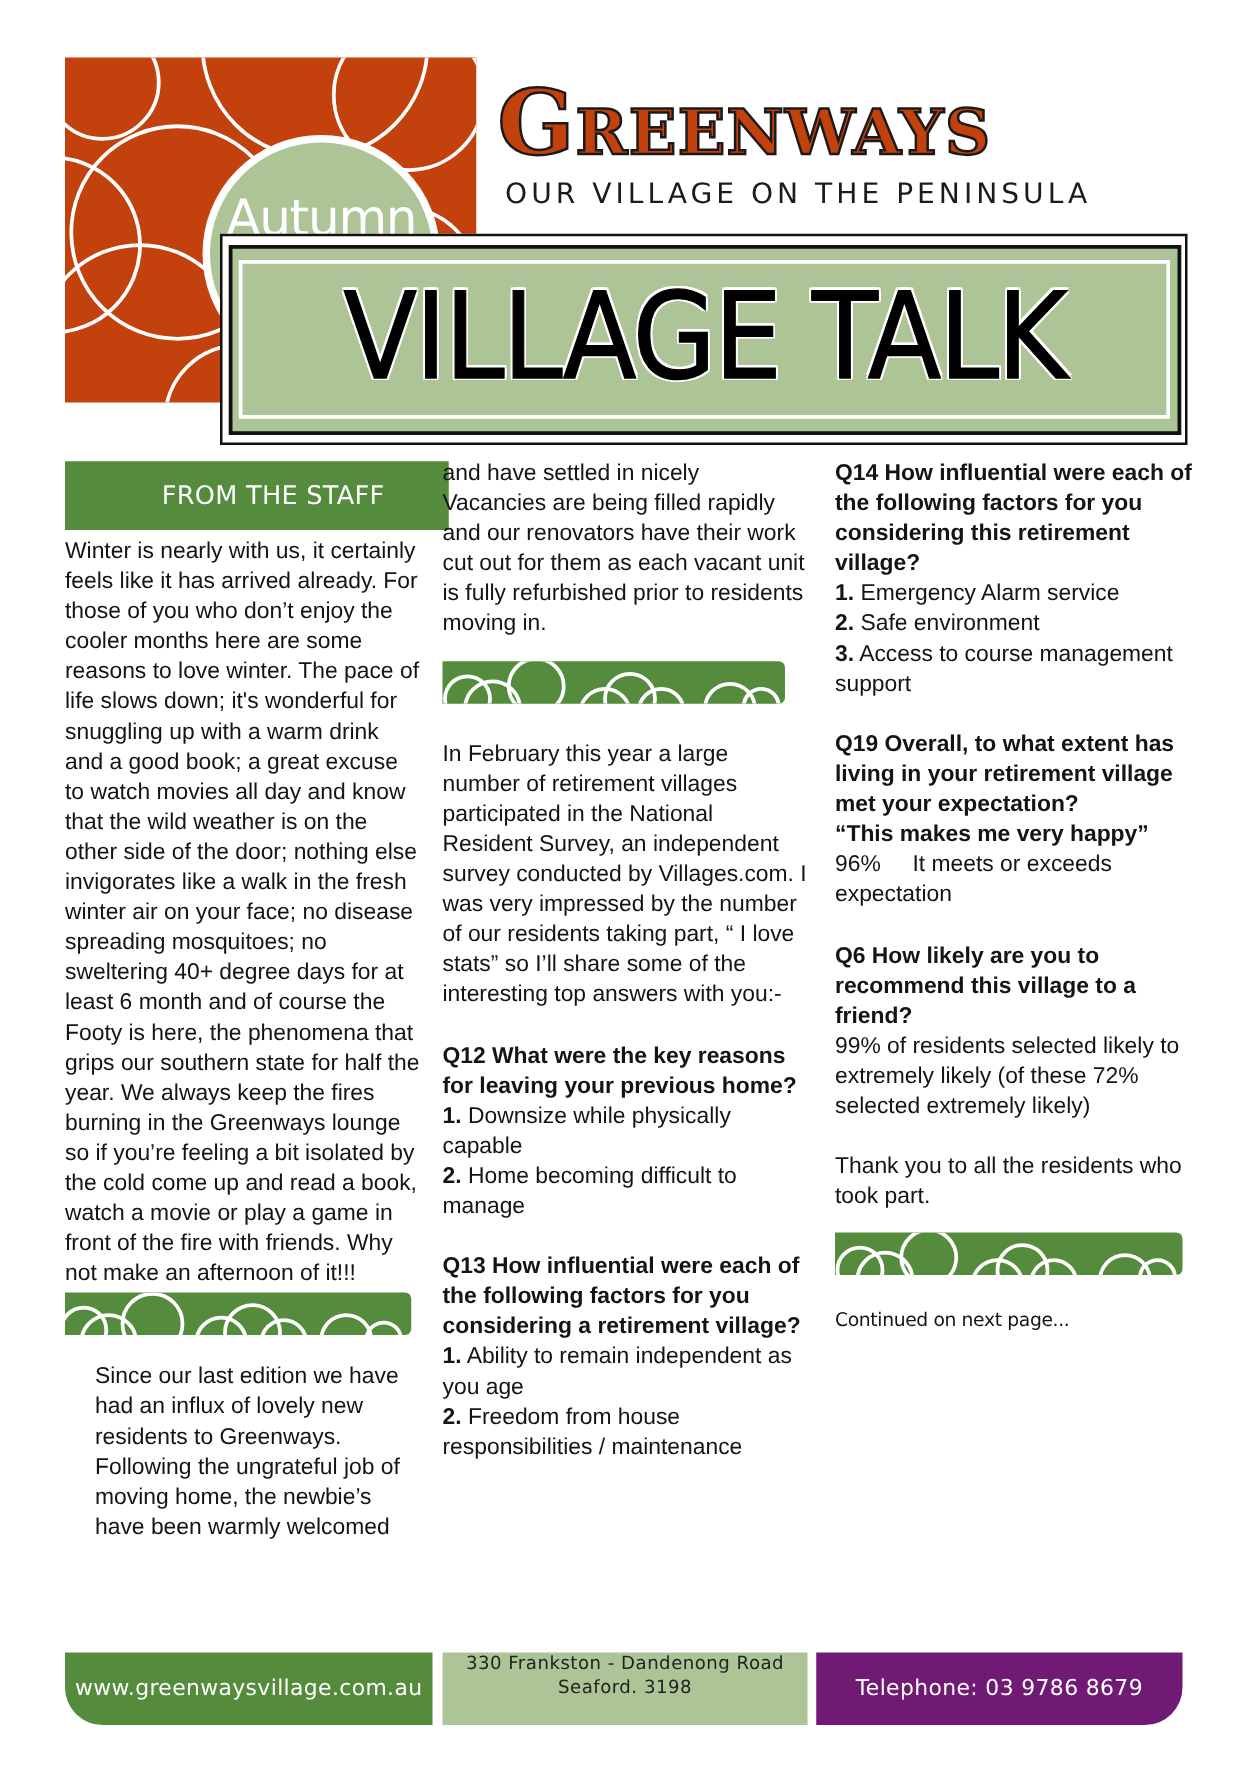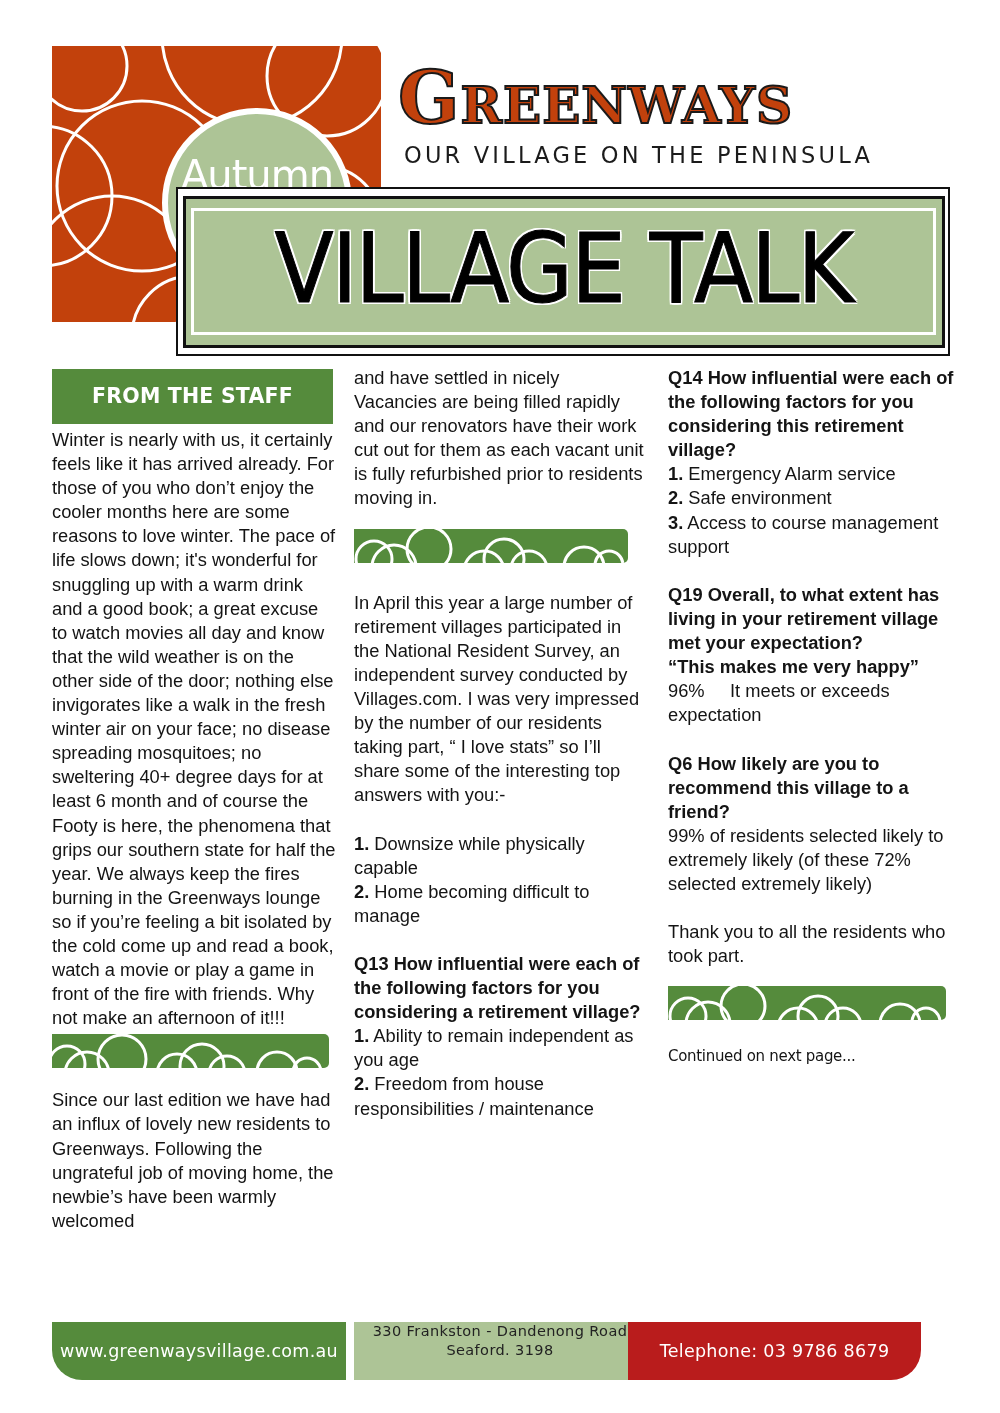--- a/index.html
+++ b/index.html
@@ -45,35 +45,35 @@
   
   .col { position: absolute; top: 366px; font-size: 18.3px; line-height: 24.1px; color: #141414; }
   .col1 { left: 52px; width: 285px; }
   .col2 { left: 354px; width: 292px; }
   .col3 { left: 668px; width: 290px; }
   .col p { margin: 0; }
   .gap { height: 24.1px; }
   b { font-weight: bold; }
 
   .section-head { width: 281px; height: 55px; background: #558b3c; color: #fff;
-                  font-family: "DejaVu Sans", sans-serif; font-weight: bold; font-size: 20.5px;
-                  line-height: 55px; text-align: center; letter-spacing: 0.2px; margin-top: 3px; }
+                  font-family: "DejaVu Sans", sans-serif; font-weight: normal; font-size: 20.5px;
+                  line-height: 55px; text-align: center; letter-spacing: 0.2px; margin-top: 3px; padding-left: 26px; }
   .col1 .body1 { margin-top: 3px; }
 
   .divider { display: block; background: #558b3c; border-radius: 0 5px 5px 0; overflow: hidden;
              position: relative; }
   .divider svg { display: block; }
 
   .continued { font-family: "DejaVu Sans", sans-serif; font-size: 15px; letter-spacing: -0.3px; }
 
   
   .footer { position: absolute; top: 1310px; height: 58px; margin-top: 12px; }
   .f-left { left: 52px; width: 294px; background: #558b3c; border-bottom-left-radius: 30px; }
   .f-mid { left: 354px; width: 292px; background: #adc496; }
-  .f-right { left: 628px; width: 293px; background: #b91c1c; border-bottom-right-radius: 30px; }
+  .f-right { left: 653px; width: 293px; background: #701a75; border-bottom-right-radius: 30px; }
   .footer span { display: block; font-family: "DejaVu Sans", sans-serif; }
   .f-left span, .f-right span { color: #fff; font-size: 17.5px; line-height: 58px;
                                  text-align: center; letter-spacing: 0.3px; }
   .f-mid span { color: #222; font-size: 14.5px; line-height: 19px; text-align: center;
                 letter-spacing: 0.4px; }
   .f-mid .l1 { }
 </style>
 </head>
 <body>
 
@@ -114,41 +114,42 @@
           <circle cx="35" cy="40" r="22"></circle>
         <circle cx="70" cy="25" r="24"></circle>
           <circle cx="125" cy="40" r="20"></circle>
         <circle cx="150" cy="32" r="22"></circle>
           <circle cx="175" cy="40" r="18"></circle>
         <circle cx="225" cy="38" r="20"></circle>
           <circle cx="255" cy="38" r="14"></circle>
       </g>
     </svg>
   </div>
-  <p style="margin-top:20px;">Since our last edition we have had an influx of lovely new residents to Greenways. Following the ungrateful job of moving home, the newbie’s have been warmly welcomed</p>
+  <p style="margin-top:20px;margin-left:24px;">Since our last edition we have had an influx of lovely new residents to Greenways. Following the ungrateful job of moving home, the newbie’s have been warmly welcomed</p>
 </div>
 
 <div class="col col2">
   <p>and have settled in nicely Vacancies are being filled rapidly and our renovators have their work cut out for them as each vacant unit is fully refurbished prior to residents moving in.</p>
   <div class="divider" style="margin-top:18px; width:274px; height:34px;">
     <svg width="274" height="34" viewBox="0 0 274 34">
       <g fill="none" stroke="#fff" stroke-width="3">
         <circle cx="20" cy="30" r="18"></circle>
           <circle cx="40" cy="38" r="22"></circle>
         <circle cx="75" cy="20" r="22"></circle>
           <circle cx="130" cy="42" r="20"></circle>
         <circle cx="150" cy="30" r="20"></circle>
           <circle cx="175" cy="40" r="18"></circle>
         <circle cx="230" cy="38" r="20"></circle>
           <circle cx="255" cy="36" r="14"></circle>
       </g>
     </svg>
   </div>
-  <p style="margin-top:28px;">In April this year a large number of retirement villages participated in the National Resident Survey,  an independent survey conducted by Villages.com. I was very impressed by the number of our residents taking  part, “ I love stats” so I’ll share some of the interesting top answers with you:-</p>
+  <p style="margin-top:28px;">In February this year a large number of retirement villages participated in the National Resident Survey,  an independent survey conducted by Villages.com. I was very impressed by the number of our residents taking  part, “ I love stats” so I’ll share some of the interesting top answers with you:-</p>
   <div class="gap"></div>
+  <p><b>Q12  What were the key reasons for leaving your previous home?</b></p>
   <p><b>1.</b> <span>Downsize while physically capable</span></p>
   <p><b>2.</b> <span>Home becoming difficult to manage</span></p>
   <div class="gap"></div>
   <p><b>Q13  How influential were each of the following factors for you considering a retirement village?</b></p>
   <p><b>1.</b> <span>Ability to remain independent as you age</span></p>
   <p><b>2.</b> <span>Freedom from house responsibilities / maintenance</span></p>
 </div>
 
 <div class="col col3">
   <p><b>Q14  How influential were each of the following factors for you considering this retirement village?</b></p>

